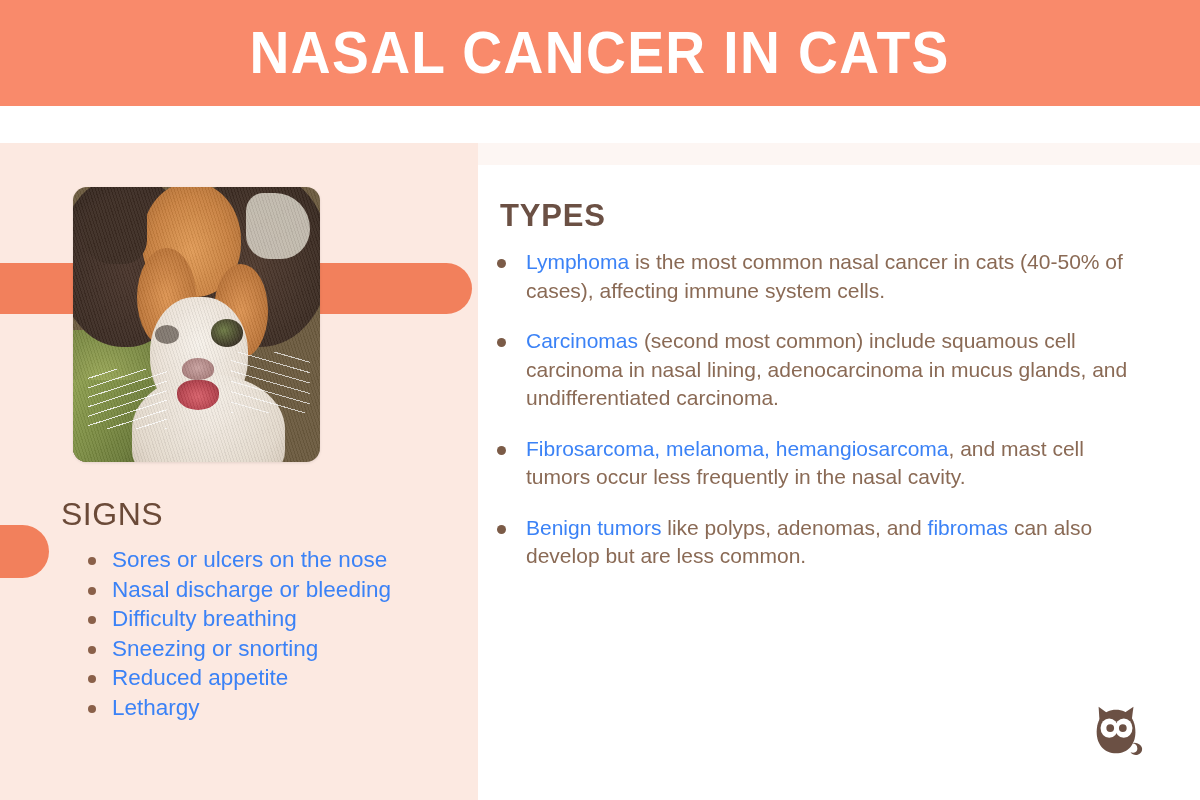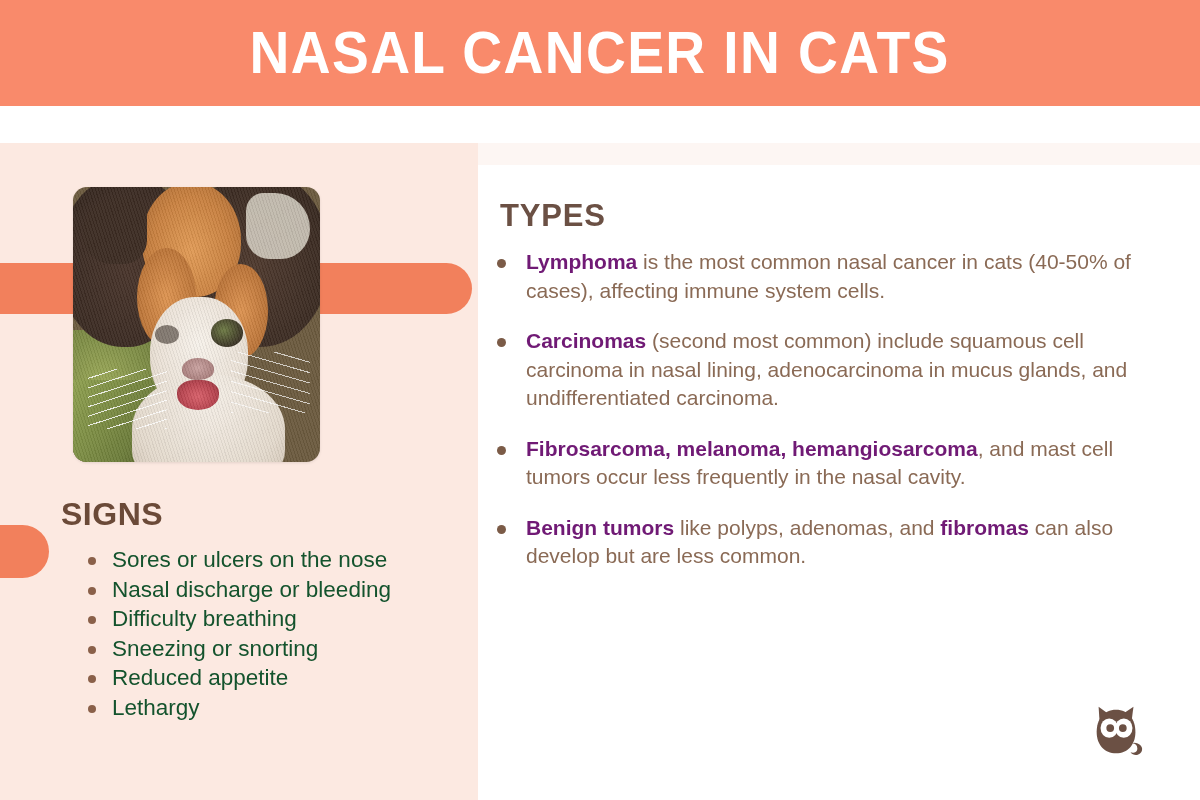--- a/index.html
+++ b/index.html
@@ -152,31 +152,31 @@
     background:repeating-linear-gradient(72deg,
       rgba(0,0,0,0.06) 0px, rgba(0,0,0,0.06) 1px,
       rgba(255,255,255,0.05) 1px, rgba(255,255,255,0.05) 3px);
     pointer-events:none;
   }
 
   
   .signs-heading {
     position:absolute; left:61px; top:498px;
     color:#6b4a38;
-    font-size:32px; font-weight:bold;
+    font-size:32px; font-weight:normal;
     letter-spacing:0.5px;
     line-height:1;
   }
   .signs-list {
     position:absolute; left:80px; top:545px; width:390px;
     list-style:none;
   }
   .signs-list li {
     position:relative;
-    color:#14532d;
+    color:#3b82f6;
     font-size:22.5px;
     line-height:29.5px;
     padding-left:32px;
     white-space:nowrap;
   }
   .signs-list li::before {
     content:"";
     position:absolute; left:8px; top:12px;
     width:8px; height:8px; border-radius:50%;
     background:#8a6049;
@@ -202,21 +202,21 @@
     padding-left:36px;
     margin-bottom:22px;
   }
   .types-list li:last-child { margin-bottom:0; }
   .types-list li::before {
     content:"";
     position:absolute; left:7px; top:11px;
     width:9px; height:9px; border-radius:50%;
     background:#7b5b47;
   }
-  .types-list b { color:#701a75; font-weight:bold; }
+  .types-list b { color:#3b82f6; font-weight:normal; }
 
   
   .cat-logo {
     position:absolute; left:1086px; top:700px; width:62px; height:62px;
   }
 </style>
 </head>
 <body>
 
 <div class="header">

